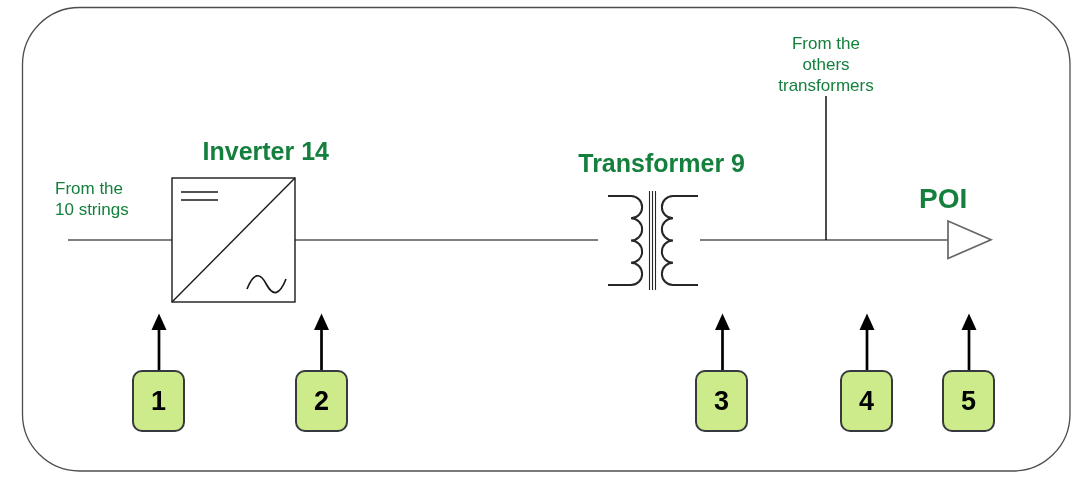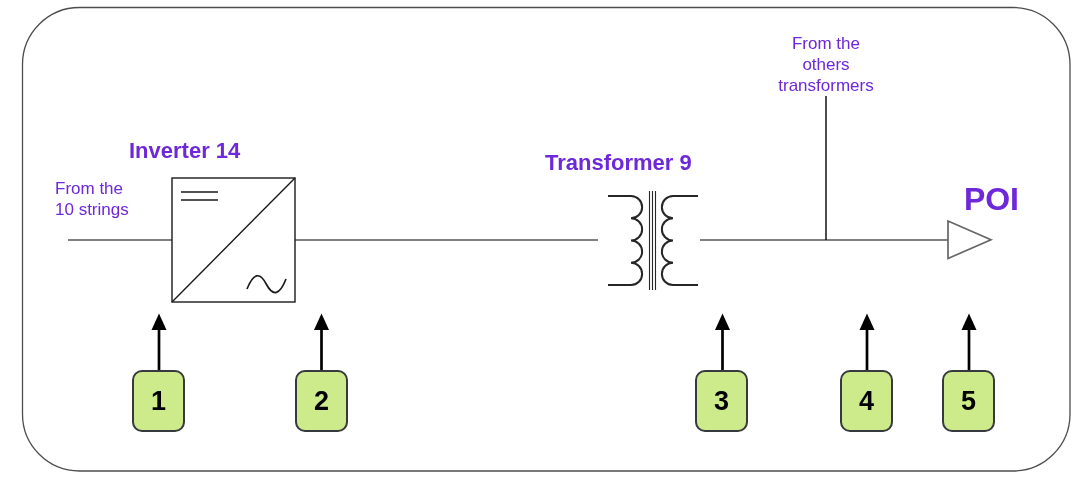--- a/index.html
+++ b/index.html
@@ -9,23 +9,23 @@
     height: 495px;
     background: #ffffff;
     font-family: "Liberation Sans", sans-serif;
     overflow: hidden;
   }
   .diagram-svg {
     position: absolute;
     left: 0; top: 0;
     width: 1091px; height: 495px;
   }
-  .label { position: absolute; color: #6d28d9; }
-  .lbl-bold   { font-weight: bold; font-size: 22px; line-height: 26px; text-align: left; }
-  .lbl-poi    { font-weight: bold; font-size: 32px; line-height: 32px; text-align: right; }
+  .label { position: absolute; color: #15803d; }
+  .lbl-bold   { font-weight: bold; font-size: 25px; line-height: 26px; text-align: right; }
+  .lbl-poi    { font-weight: bold; font-size: 28px; line-height: 32px; text-align: left; }
   .lbl-small  { font-size: 17px; line-height: 21px; white-space: pre-line; }
   .lbl-center { text-align: center; }
 
   .inverter-label    { left: 129px; top: 138px; width: 200px; }
   .transformer-label { left: 545px; top: 150px; width: 200px; }
   .poi-label         { left: 919px; top: 183px; width: 100px; }
   .from-strings      { left: 55px;  top: 178px; width: 90px; text-align: left; }
   .from-others       { left: 756px; top: 33px;  width: 140px; text-align: center; }
 
   .marker {

